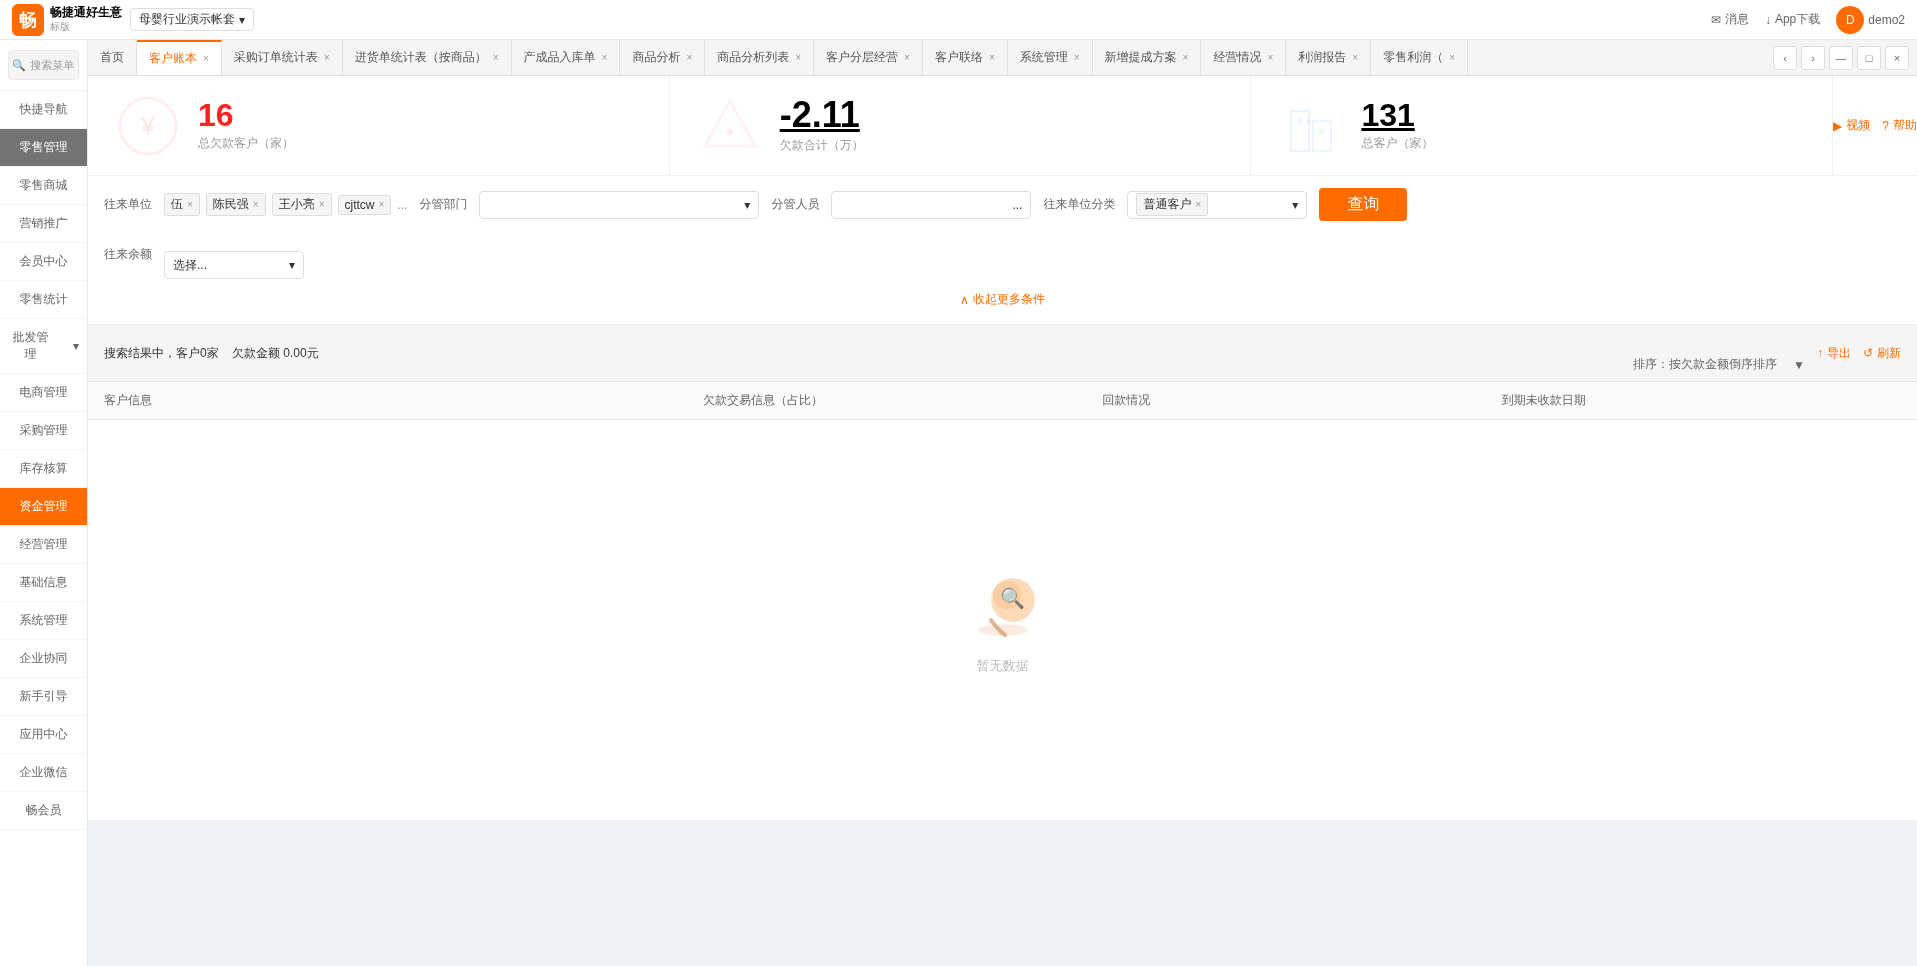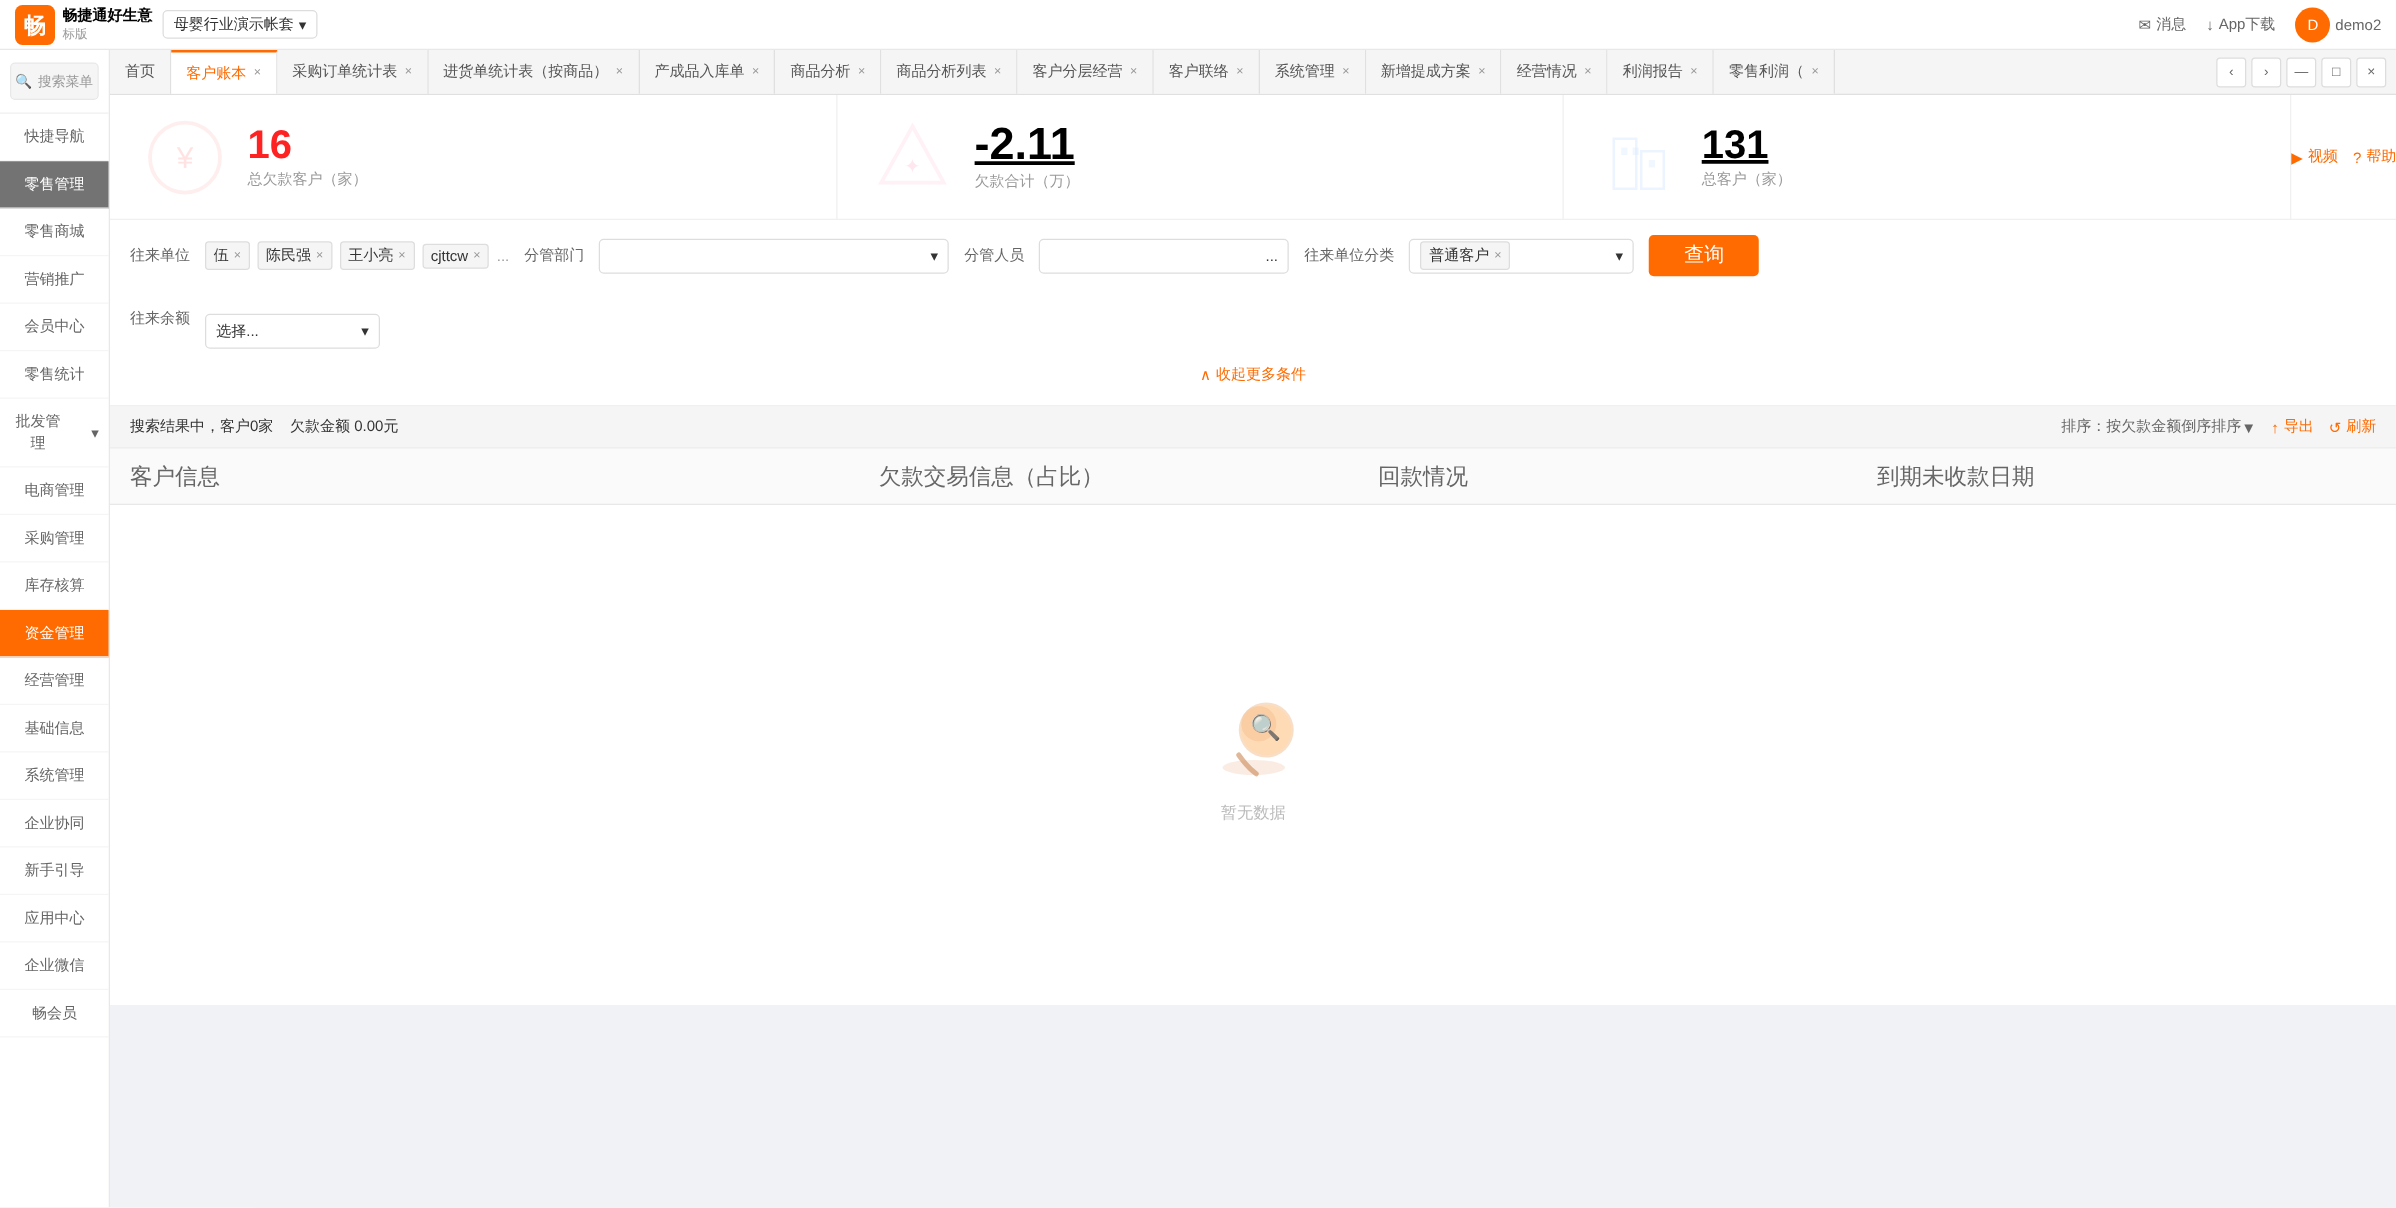--- a/index.html
+++ b/index.html
@@ -125,26 +125,26 @@
       padding: 8px 16px;
       display: flex;
       align-items: center;
       justify-content: space-between;
       border-bottom: 1px solid #e8e8e8;
     }
     .result-info { font-size: 12px; color: #666; }
     .result-info span { color: #333; }
     .result-actions { display: flex; align-items: center; gap: 12px; font-size: 12px; color: #666; }
     .result-action-btn { display: flex; align-items: center; gap: 4px; cursor: pointer; color: #ff6b00; }
-    .result-sort { display: flex; align-items: center; gap: 0; cursor: pointer; }
+    .result-sort { display: flex; align-items: center; gap: 16px; cursor: pointer; margin-top: 23px; }
 
     
     .data-table { width: 100%; background: #fff; }
     .table-header { display: flex; background: #fafafa; border-bottom: 1px solid #e8e8e8; padding: 10px 16px; }
-    .table-col { flex: 1; font-size: 18px; color: #666; font-weight: 500; }
+    .table-col { flex: 1; font-size: 12px; color: #666; font-weight: 500; }
     .table-col:first-child { flex: 1.5; }
     .table-body { min-height: 400px; display: flex; align-items: center; justify-content: center; flex-direction: column; gap: 12px; padding: 60px 0; }
     .empty-icon { width: 80px; height: 80px; display: flex; align-items: center; justify-content: center; }
     .empty-text { color: #bbb; font-size: 13px; }
 
     
     .query-btn { background: #ff6b00; color: #fff; border: none; border-radius: 4px; padding: 6px 28px; cursor: pointer; font-size: 16px; }
   </style>
 </head>
 <body>

